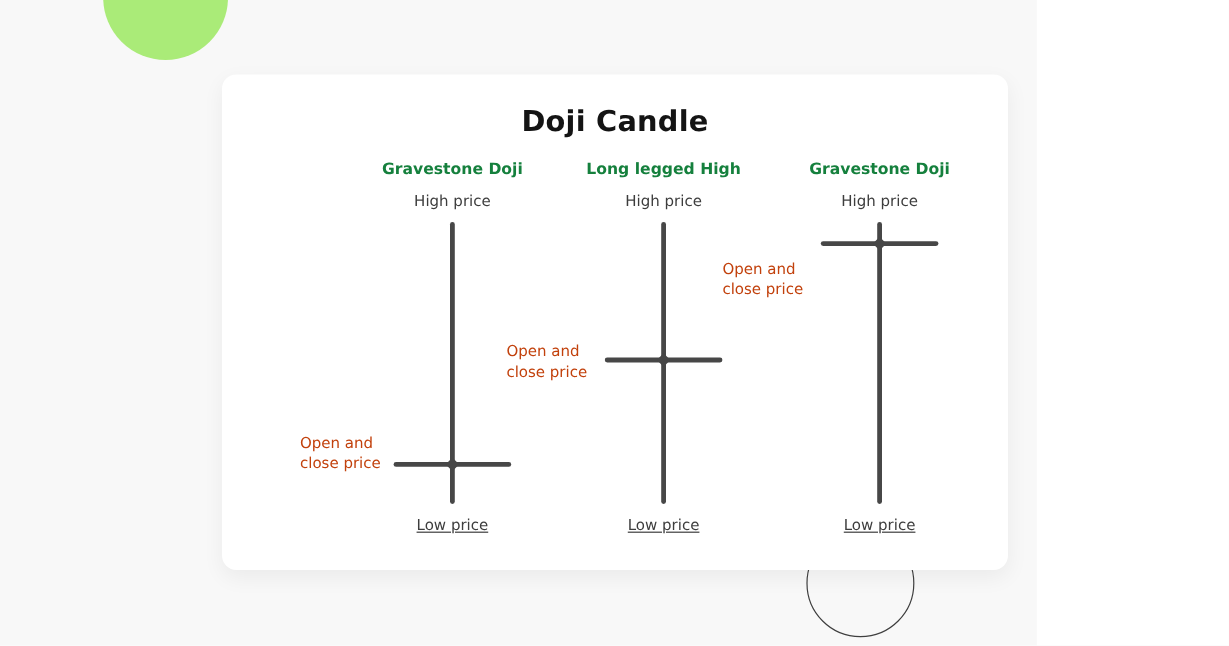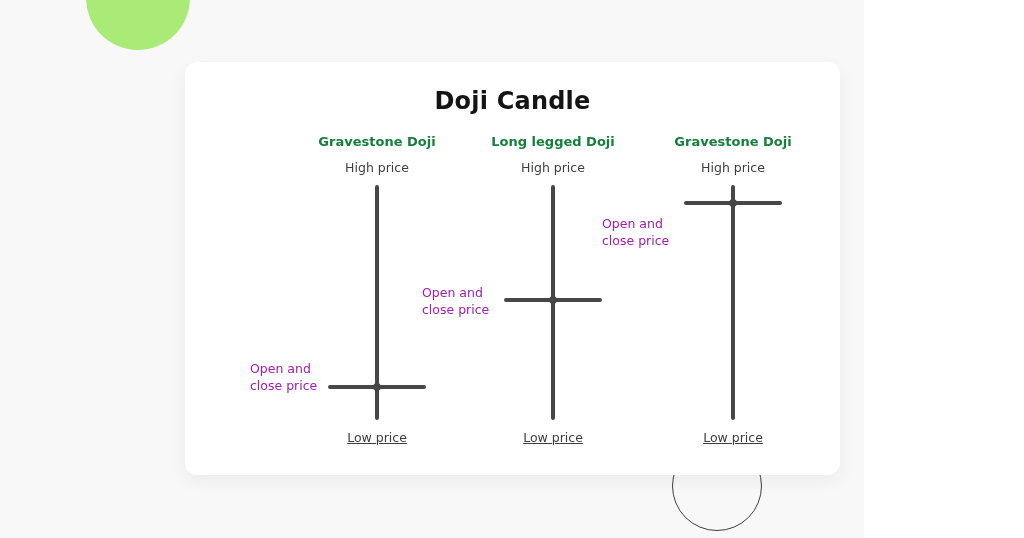--- a/index.html
+++ b/index.html
@@ -110,21 +110,21 @@
     border-radius: 1px;
   }
   .candle-1 .diamond { top: 321px; }
   .candle-2 .diamond { top: 234px; }
   .candle-3 .diamond { top: 137px; }
 
   
   .oc-label {
     position: absolute;
     font-size: 12.5px;
-    color: #a21caf;
+    color: #c2410c;
     line-height: 17px;
     white-space: nowrap;
   }
   .oc-1 { left: 65px;  top: 298px; }
   .oc-2 { left: 237px; top: 222px; }
   .oc-3 { left: 417px; top: 153px; }
 </style>
 </head>
 <body>
 
@@ -141,21 +141,21 @@
     <div class="candle candle-1">
       <div class="cname">Gravestone Doji</div>
       <div class="price-label high">High price</div>
       <div class="wick"></div>
       <div class="bar"></div>
       <div class="diamond"></div>
       <div class="price-label low">Low price</div>
     </div>
 
     <div class="candle candle-2">
-      <div class="cname">Long legged Doji</div>
+      <div class="cname">Long legged High</div>
       <div class="price-label high">High price</div>
       <div class="wick"></div>
       <div class="bar"></div>
       <div class="diamond"></div>
       <div class="price-label low">Low price</div>
     </div>
 
     <div class="candle candle-3">
       <div class="cname">Gravestone Doji</div>
       <div class="price-label high">High price</div>

